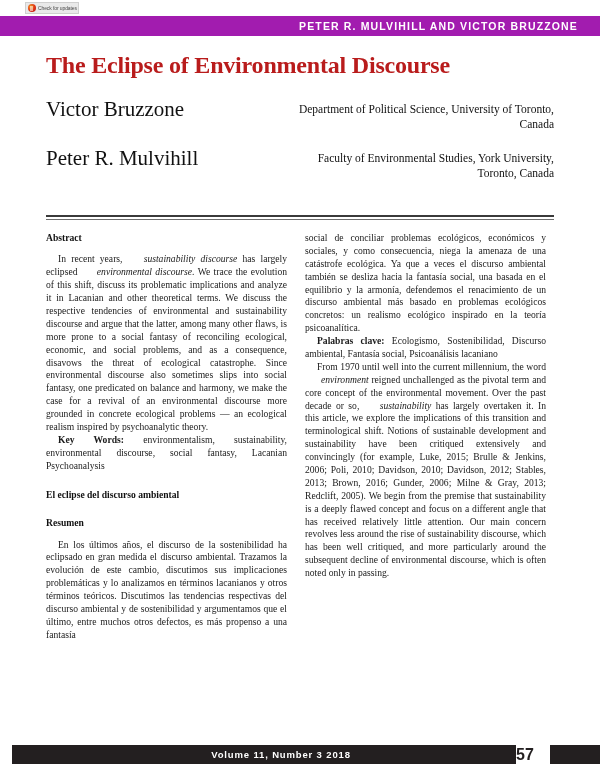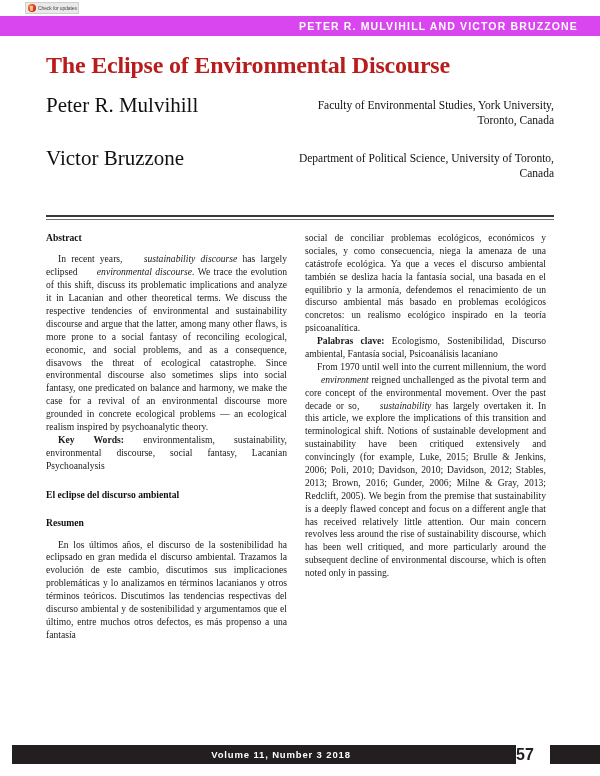--- a/index.html
+++ b/index.html
@@ -45,21 +45,21 @@
     color:#4a4a4a;
     white-space:nowrap;
     letter-spacing:-.1px;
   }
 
   
   .running-head {
     position:absolute;
     left:0; top:16px;
     width:100%; height:20px;
-    background:#d946ef;
+    background:#a21caf;
     display:flex;
     align-items:center;
     justify-content:flex-end;
     padding-right:22px;
     padding-left:40px;
   }
   .running-head-text {
     font-family:"Liberation Sans", sans-serif;
     font-weight:bold;
     font-size:10.5px;
@@ -202,28 +202,28 @@
   <span class="crossmark-text">Check for updates</span>
 </div>
 
 <div class="running-head">
   <span class="running-head-text">PETER R. MULVIHILL AND VICTOR BRUZZONE</span>
 </div>
 
 <div class="titleblock">
   <h1 class="article-title">The Eclipse of Environmental Discourse</h1>
 
+  <div class="author-row second">
+    <div class="author-name">Victor Bruzzone</div>
+    <div class="author-affil">Department of Political Science, University of Toronto, Canada</div>
+  </div>
+
   <div class="author-row">
     <div class="author-name">Peter R. Mulvihill</div>
     <div class="author-affil">Faculty of Environmental Studies, York University, Toronto, Canada</div>
-  </div>
-
-  <div class="author-row second">
-    <div class="author-name">Victor Bruzzone</div>
-    <div class="author-affil">Department of Political Science, University of Toronto, Canada</div>
   </div>
 </div>
 
 <div class="double-rule">
   <div class="thick"></div>
   <div class="gap"></div>
   <div class="thin"></div>
 </div>
 
 <div class="columns">

